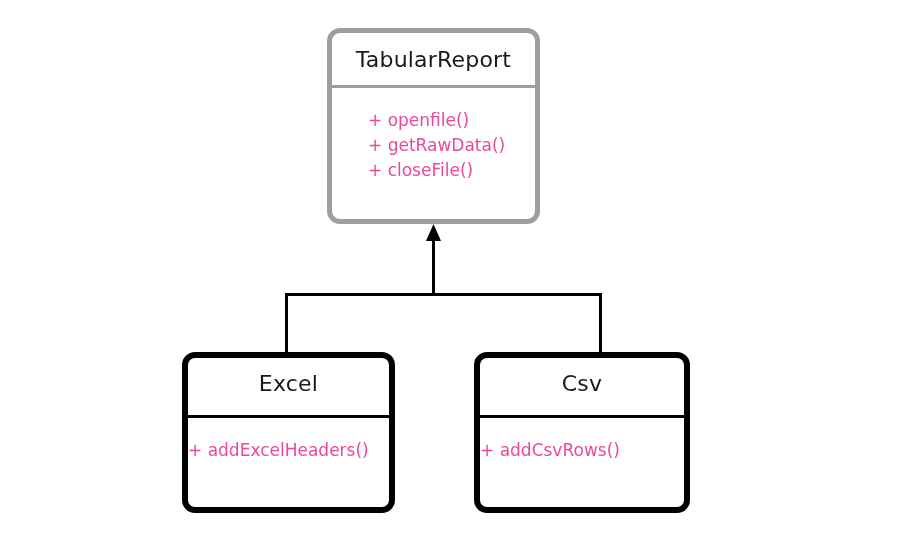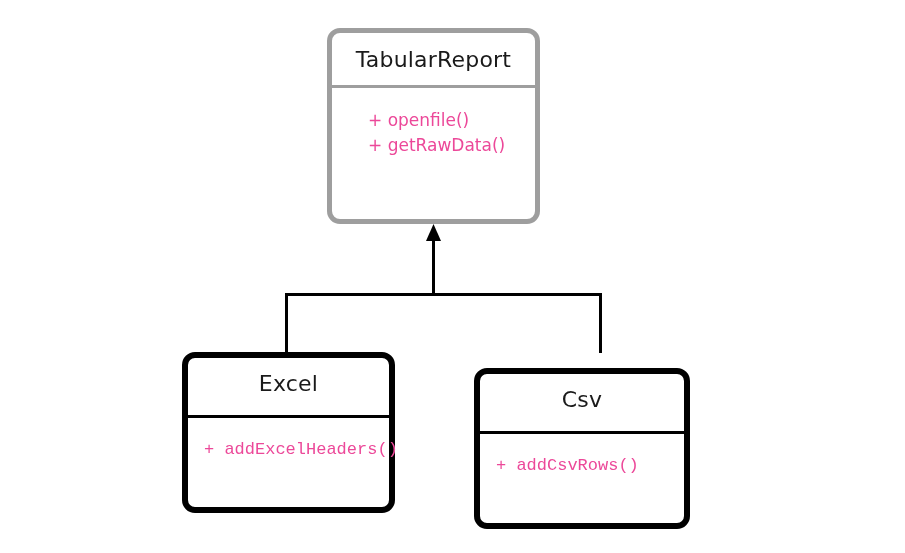--- a/index.html
+++ b/index.html
@@ -78,22 +78,20 @@
     line-height: 1.47;
     white-space: nowrap;
     text-align: left;
     width: 100%;
     box-sizing: border-box;
   }
   .uml-class.parent .member-row {
     padding-left: 36px;
   }
   .uml-class.child .member-row {
-    padding-left: 16px;
-    font-family: Liberation Mono, monospace;
   }
 
   
   .connector-svg {
     position: absolute;
     left: 0;
     top: 0;
     width: 905px;
     height: 553px;
     z-index: 1;
@@ -117,32 +115,33 @@
 
     <polygon points="433.5,224 426,241 441,241" fill="#000000"></polygon>
   </svg>
 
   <div class="uml-class parent" style="left:327px; top:28px; width:213px; height:196px;">
     <div class="class-title">TabularReport</div>
     <div class="class-sep"></div>
     <div class="class-members">
       <div class="member-row">+ openfile()</div>
       <div class="member-row">+ getRawData()</div>
+      <div class="member-row">+ closeFile()</div>
     </div>
   </div>
 
   <div class="uml-class child" style="left:182px; top:352px; width:213px; height:161px;">
     <div class="class-title">Excel</div>
     <div class="class-sep"></div>
     <div class="class-members">
       <div class="member-row">+ addExcelHeaders()</div>
     </div>
   </div>
 
-  <div class="uml-class child" style="left:474px; top:368px; width:216px; height:161px;">
+  <div class="uml-class child" style="left:474px; top:352px; width:216px; height:161px;">
     <div class="class-title">Csv</div>
     <div class="class-sep"></div>
     <div class="class-members">
       <div class="member-row">+ addCsvRows()</div>
     </div>
   </div>
 
 </div>
 
 </body></html>

